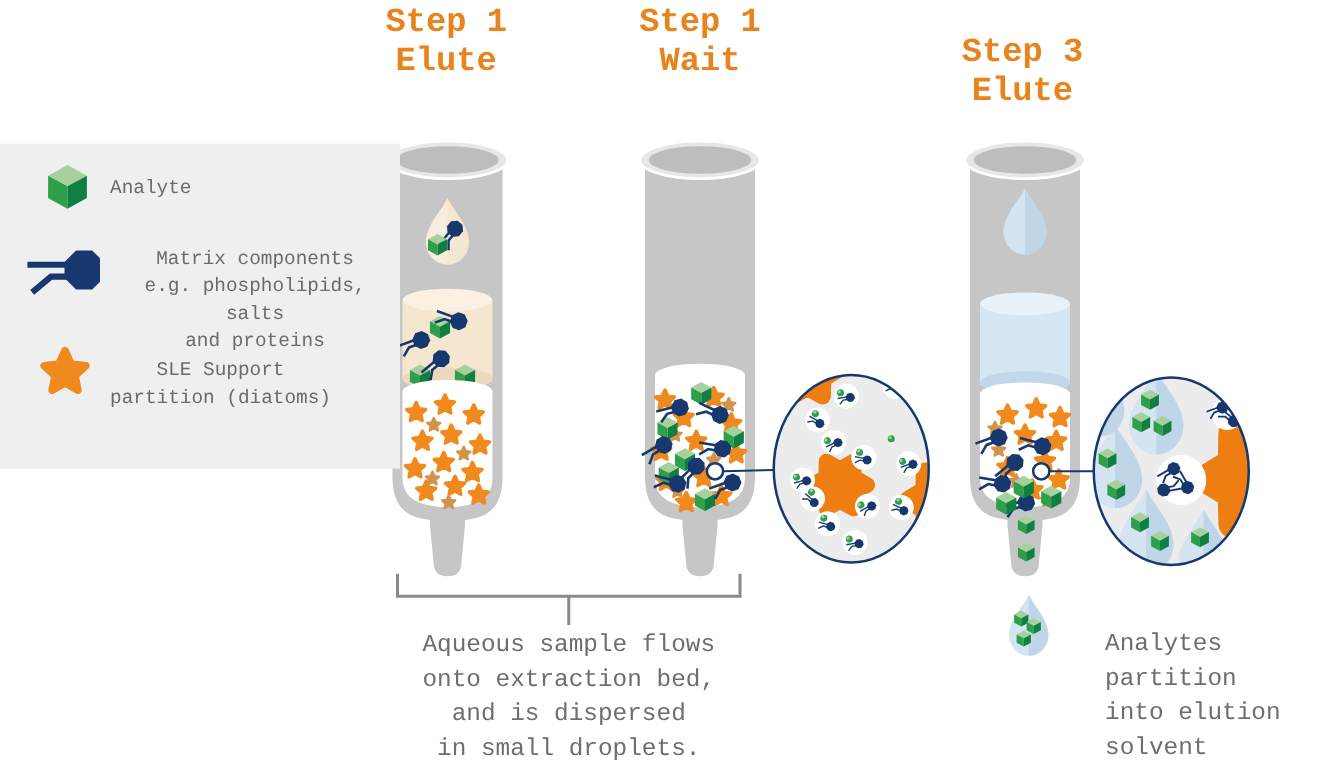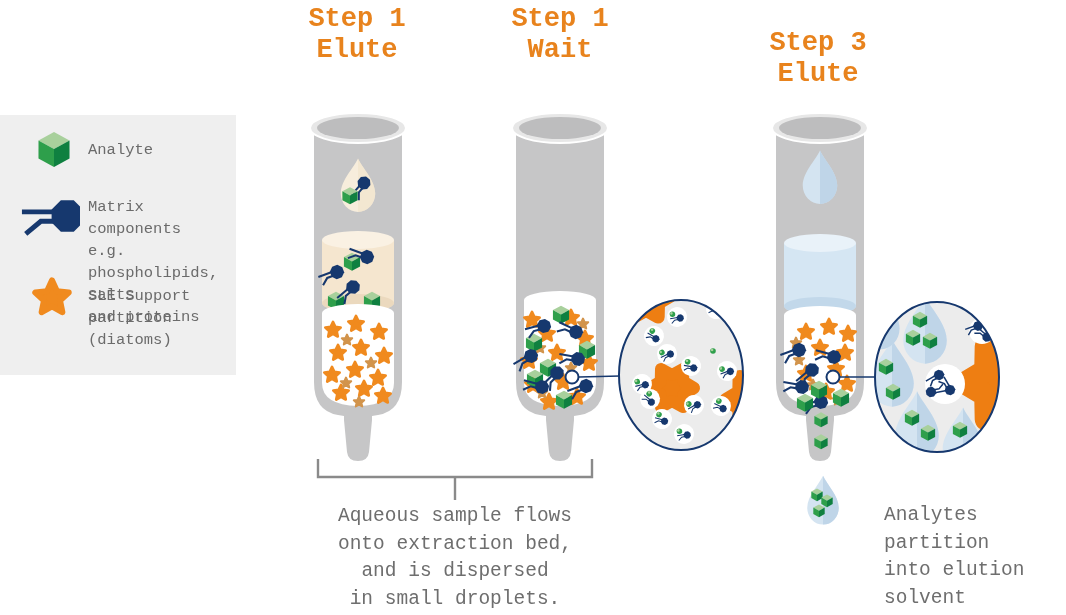--- a/index.html
+++ b/index.html
@@ -7,22 +7,23 @@
     position:relative;width:1066px;height:615px;background:#ffffff;
     font-family:Liberation Mono, monospace;overflow:hidden;
   }
   .art{position:absolute;left:0;top:0;}
   .step-header{
     position:absolute;top:4px;width:140px;text-align:center;
     color:#E8831D;font-weight:bold;font-size:27px;line-height:31px;
   }
   .step-header .line{display:block;}
   .legend-box{
-    position:absolute;left:0;top:115px;width:236px;height:260px;
+    position:absolute;left:0;top:115px;width:320px;height:260px;
     background:#EFEFEF;
+    text-align:center;
   }
   .legend-icon{position:absolute;}
   .legend-label{
     position:absolute;left:88px;color:#6B6B6B;font-size:15.5px;line-height:22px;
     white-space:pre-line;
   }
   .caption{
     position:absolute;color:#6E6E6E;font-size:19.5px;line-height:27.5px;
     white-space:pre-line;
   }

